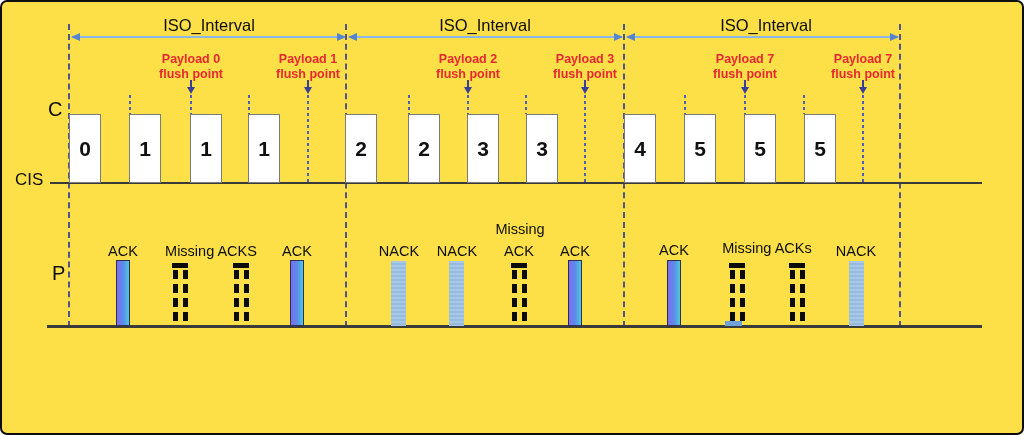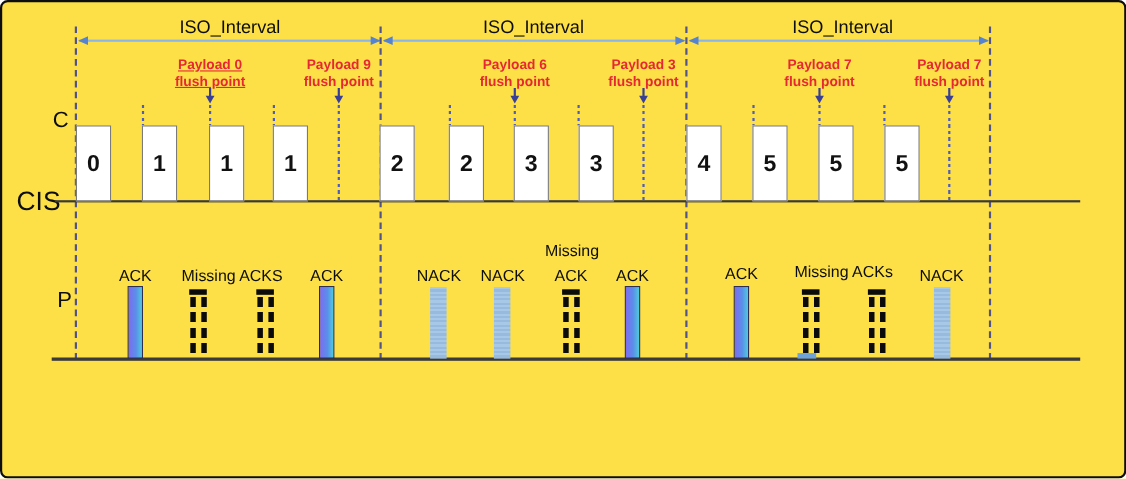--- a/index.html
+++ b/index.html
@@ -77,23 +77,23 @@
   <div class="iso-arrow" style="left:625px;width:271px;">
       <span class="ah left"></span>
       <span class="ah right"></span>
     </div>
 
   <div class="boundary" style="left:66px;"></div>
   <div class="boundary" style="left:343px;"></div>
   <div class="boundary" style="left:621px;"></div>
   <div class="boundary" style="left:897px;"></div>
 
-  <div class="flush-label" style="left:134px;text-decoration:underline;"><span>Payload 0</span><br><span>flush point</span></div>
-  <div class="flush-label" style="left:251px;"><span>Payload 9</span><br><span>flush point</span></div>
-  <div class="flush-label" style="left:411px;"><span>Payload 6</span><br><span>flush point</span></div>
+  <div class="flush-label" style="left:134px;"><span>Payload 0</span><br><span>flush point</span></div>
+  <div class="flush-label" style="left:251px;"><span>Payload 1</span><br><span>flush point</span></div>
+  <div class="flush-label" style="left:411px;"><span>Payload 2</span><br><span>flush point</span></div>
   <div class="flush-label" style="left:528px;"><span>Payload 3</span><br><span>flush point</span></div>
   <div class="flush-label" style="left:688px;"><span>Payload 7</span><br><span>flush point</span></div>
   <div class="flush-label" style="left:806px;"><span>Payload 7</span><br><span>flush point</span></div>
 
   <div class="flush-arrow" style="left:189px;">
       <span class="stem"></span>
       <span class="head"></span>
     </div>
   <div class="flush-arrow" style="left:306px;">
       <span class="stem"></span>
@@ -123,21 +123,21 @@
   <div class="sub-line short" style="left:406px;"></div>
   <div class="sub-line short" style="left:465px;"></div>
   <div class="sub-line short" style="left:523px;"></div>
   <div class="sub-line long" style="left:582px;"></div>
   <div class="sub-line short" style="left:682px;"></div>
   <div class="sub-line short" style="left:742px;"></div>
   <div class="sub-line short" style="left:801px;"></div>
   <div class="sub-line long" style="left:860px;"></div>
 
   <div class="row-label" style="left:46px;top:96px;">C</div>
-  <div class="row-label" style="left:13px;top:168px;font-size:24px;">CIS</div>
+  <div class="row-label" style="left:13px;top:168px;font-size:17px;">CIS</div>
   <div class="hline" style="left:48px;top:180px;width:932px;height:2px;"></div>
 
   <div class="c-box" style="left:67px;">0</div>
   <div class="c-box" style="left:127px;">1</div>
   <div class="c-box" style="left:188px;">1</div>
   <div class="c-box" style="left:246px;">1</div>
   <div class="c-box" style="left:343px;">2</div>
   <div class="c-box" style="left:406px;">2</div>
   <div class="c-box" style="left:465px;">3</div>
   <div class="c-box" style="left:524px;">3</div>

